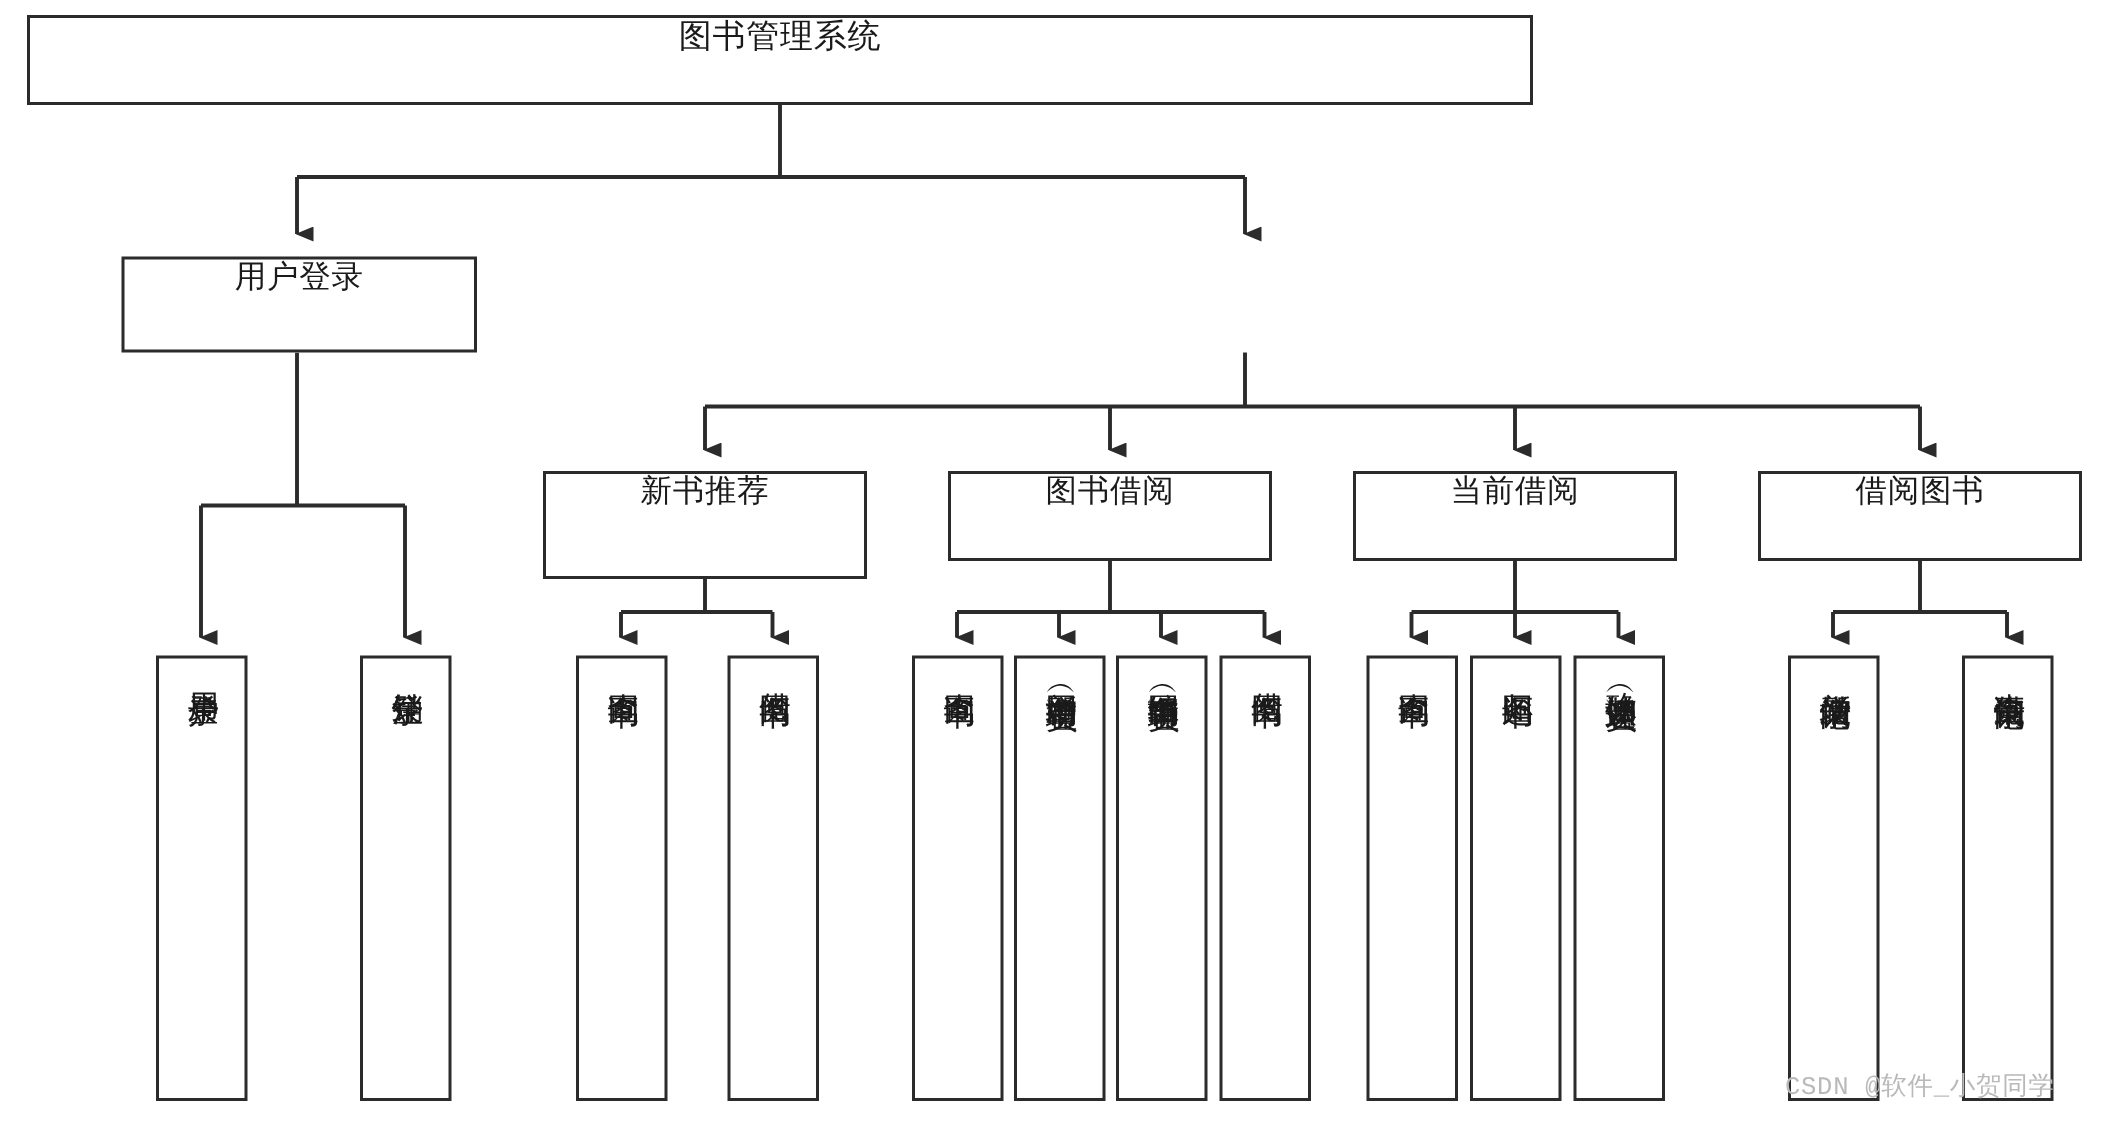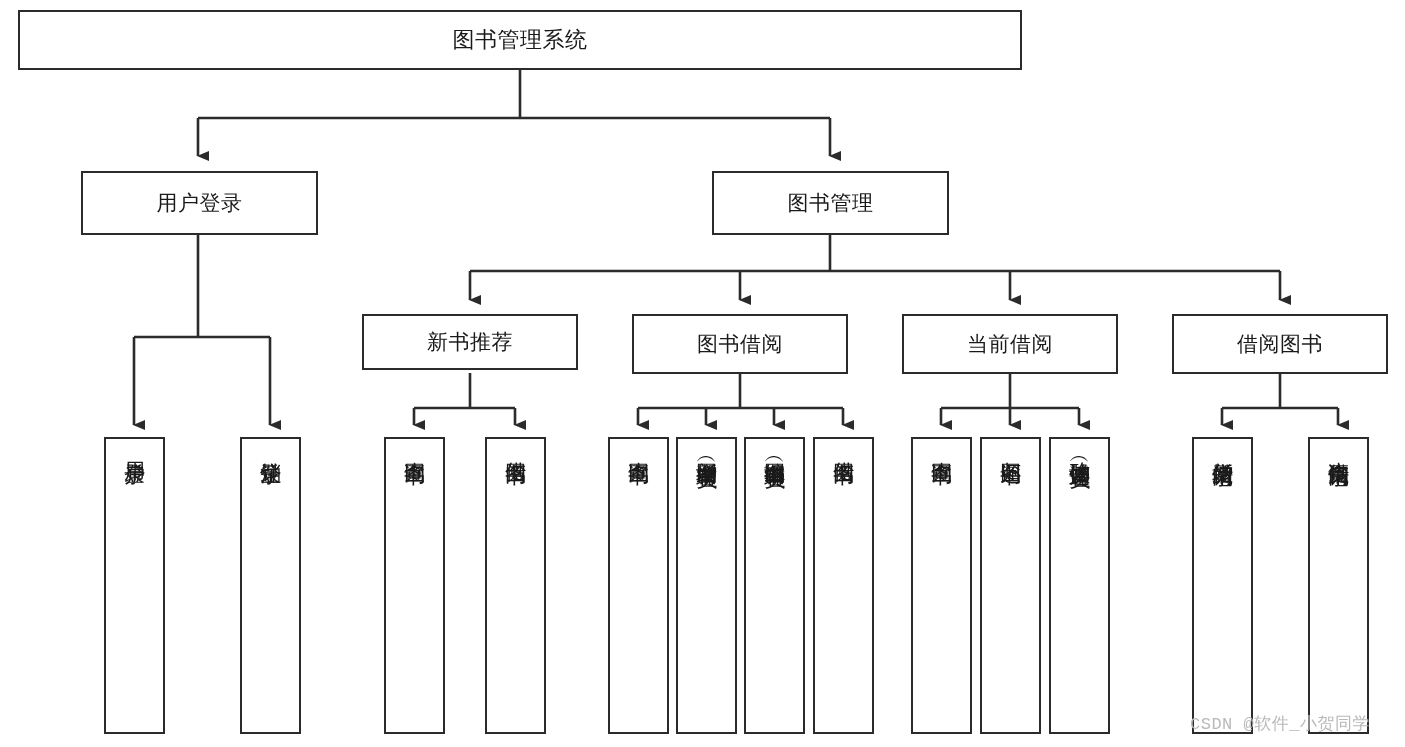--- a/index.html
+++ b/index.html
@@ -23,21 +23,21 @@
     width: 1405px;
     height: 747px;
     pointer-events: none;
   }
   .node {
     position: absolute;
     box-sizing: border-box;
     background: #ffffff;
     border: 2px solid #2b2b2b;
     display: flex;
-    align-items: center;
+    align-items: flex-start;
     justify-content: center;
     color: #1a1a1a;
     z-index: 2;
   }
   .node .label {
     display: block;
     text-align: center;
     line-height: 1.12;
     letter-spacing: 0.5px;
   }
@@ -126,25 +126,22 @@
   </svg>
 
   <div class="node horizontal root" style="left:18px; top:10px; width:1004px; height:60px;">
     <span class="label">图书管理系统</span>
   </div>
 
   <div class="node horizontal" style="left:81px; top:171px; width:237px; height:64px;">
     <span class="label">用户登录</span>
   </div>
 
-  <div class="node horizontal" style="left:712px; top:171px; width:237px; height:64px;">
-    <span class="label">图书管理</span>
-  </div>
-
-  <div class="node horizontal" style="left:362px; top:314px; width:216px; height:56px;">
+
+  <div class="node horizontal" style="left:362px; top:314px; width:216px; height:72px;">
     <span class="label">新书推荐</span>
   </div>
 
   <div class="node horizontal" style="left:902px; top:314px; width:216px; height:60px;">
     <span class="label">当前借阅</span>
   </div>
 
   <div class="node horizontal" style="left:632px; top:314px; width:216px; height:60px;">
     <span class="label">图书借阅</span>
   </div>

